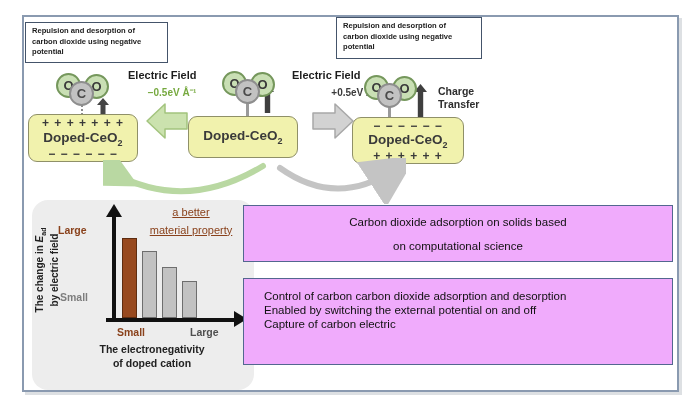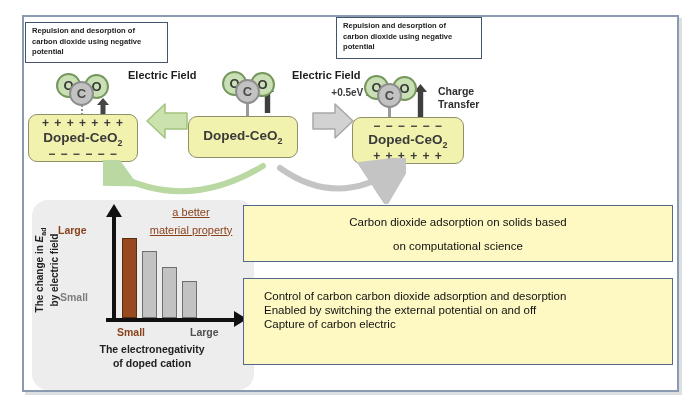--- a/index.html
+++ b/index.html
@@ -72,21 +72,21 @@
   .bar-group { left: 122px; top: 238px; height: 80px; display: flex; align-items: flex-end; gap: 5px; }
   .bar { width: 15px; border: 1.5px solid #6e6e6e; }
 
   .xtick { font-size: 10.5px; font-weight: bold; }
   .xtick.small { left: 117px; top: 326px; color: #8a421c; }
   .xtick.large { left: 190px; top: 326px; color: #4f4f4f; }
 
   .xtitle { left: 82px; top: 342px; width: 140px; text-align: center;
             font-size: 10.5px; font-weight: bold; color: #222; line-height: 1.35; }
 
-  .sbox { background: #fef9c3; border: 1.5px solid #53678f; color: #111; }
+  .sbox { background: #f0abfc; border: 1.5px solid #53678f; color: #111; }
   .sbox1 { left: 243px; top: 205px; width: 430px; height: 57px;
            display: flex; flex-direction: column; align-items: center; justify-content: center;
            gap: 12px; font-size: 11.5px; }
   .sbox2 { left: 243px; top: 278px; width: 430px; height: 87px;
            padding: 11px 8px 6px 20px; font-size: 11.5px; line-height: 1.2; }
 </style>
 </head>
 <body>
 
 <div id="canvas">
@@ -115,20 +115,21 @@
   <svg class="abs" style="left:97px; top:98px;" width="12" height="17" viewBox="0 0 12 17">
     <path d="M6,0 L12,7 L8.5,7 L8.5,17 L3.5,17 L3.5,7 L0,7 Z" fill="#454545"></path>
   </svg>
   <div class="abs ybox" style="left:28px; top:114px; width:110px; height:48px; padding:2px 0 1px 0;">
     <div class="charges">+ + + + + + +</div>
     <div class="lbl"><span>Doped-CeO</span><sub>2</sub></div>
     <div class="charges">− − − − − −</div>
   </div>
 
   <div class="abs ef-title" style="left:128px; top:69px; width:88px;">Electric Field</div>
+  <div class="abs ef-val green" style="left:128px; top:85px; width:88px;">−0.5eV Å⁻¹</div>
   <svg class="abs" style="left:145px; top:100px;" width="44" height="42" viewBox="0 0 44 42">
     <path d="M2,21 L20,4 L20,13 L42,13 L42,29 L20,29 L20,38 Z" fill="#cbe2ae" stroke="#a3c47e" stroke-width="1.5" stroke-linejoin="round"></path>
   </svg>
 
   <div class="abs" style="left:220px; top:68px; width:58px; height:36px;">
     <div class="circle o" style="left:2px; top:3px;">
         <span>O</span>
       </div>
     <div class="circle o" style="left:30px; top:4px;">
         <span>O</span>

